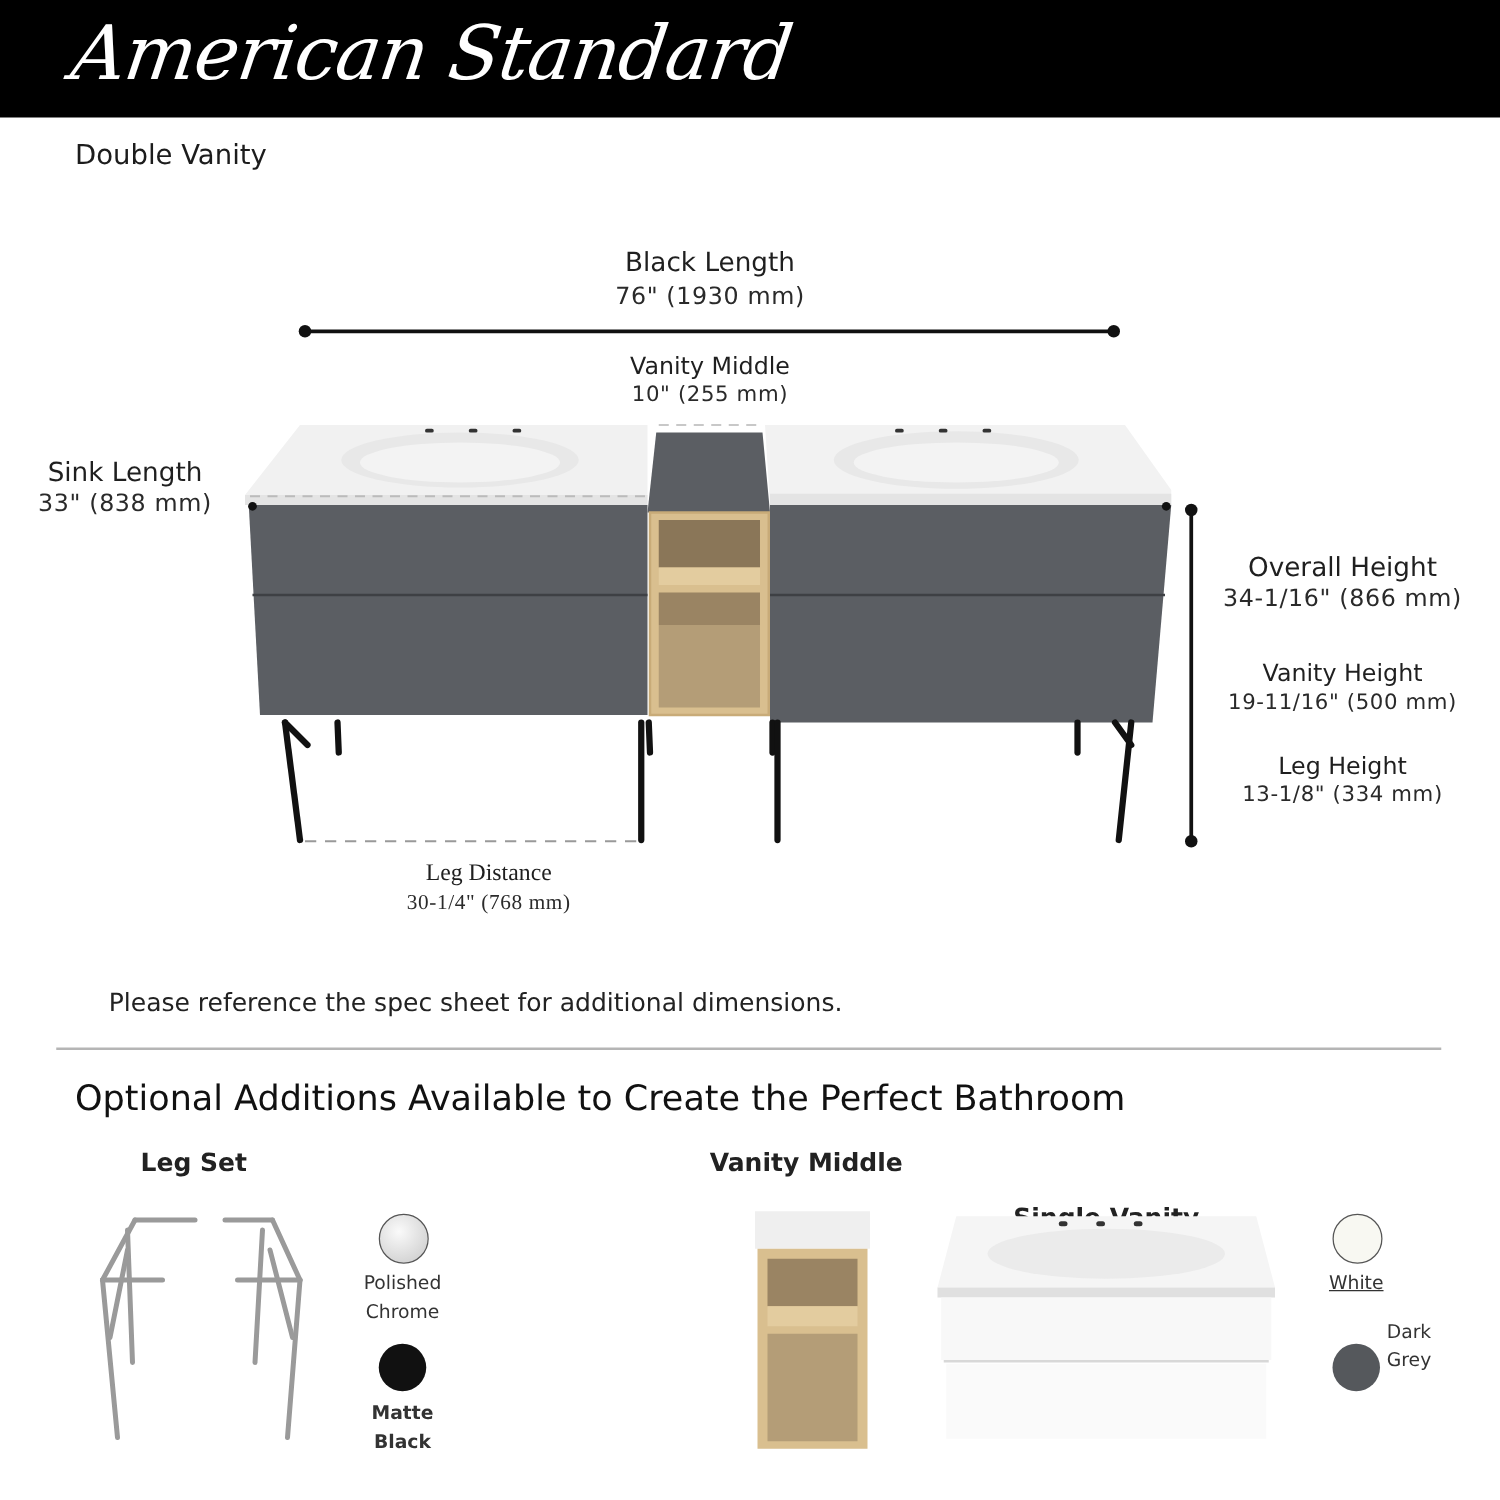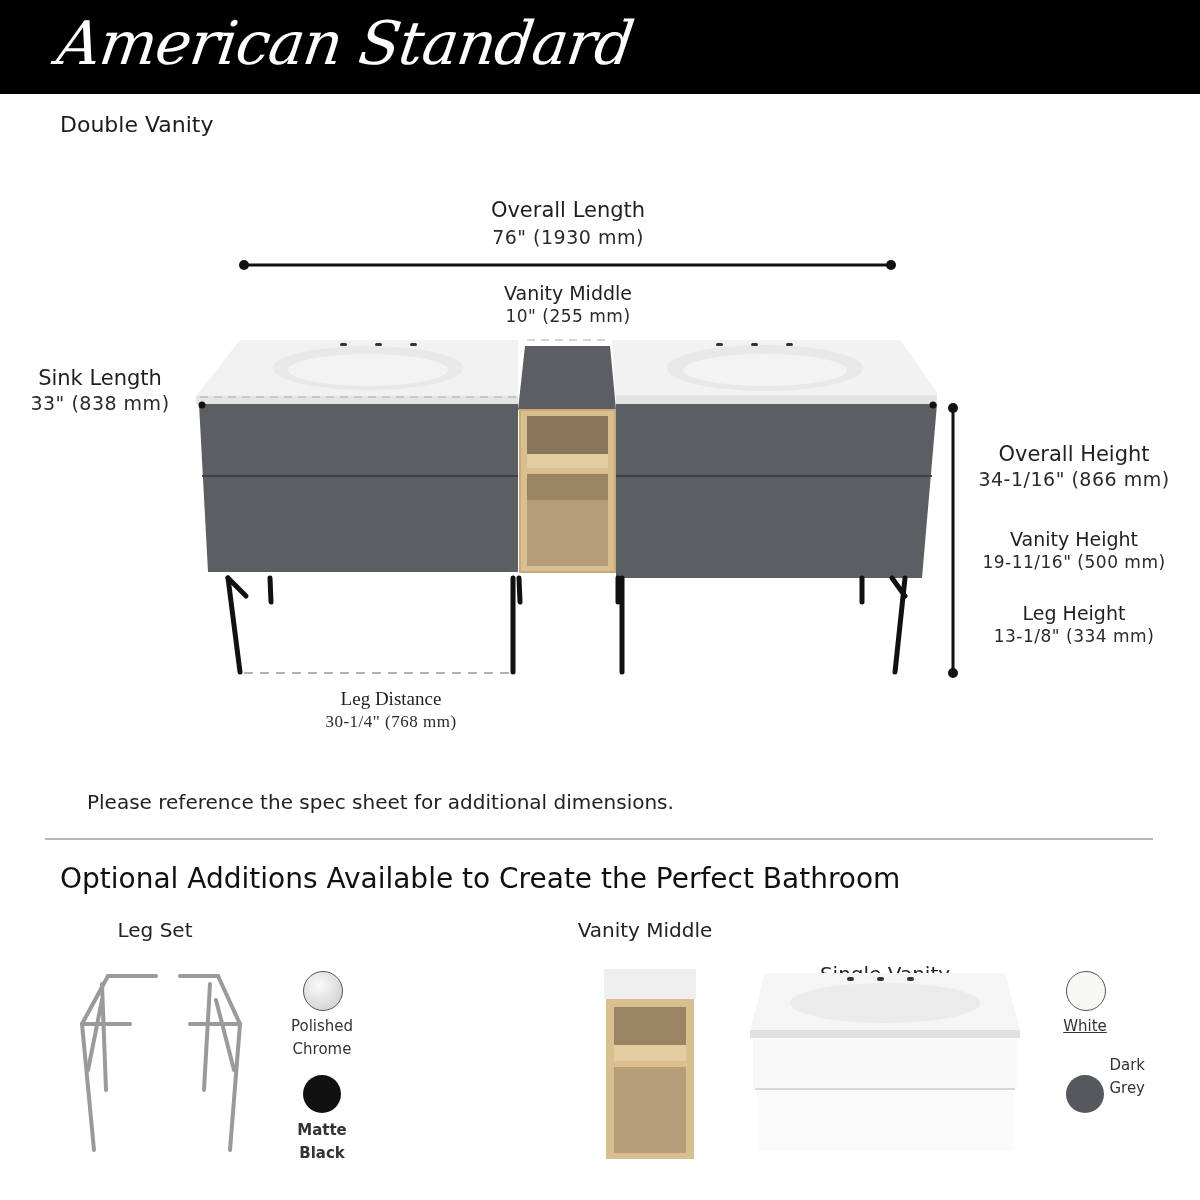--- a/index.html
+++ b/index.html
@@ -11,34 +11,34 @@
           font-style: italic; font-size: 60px; letter-spacing: -1px; white-space: nowrap; transform: skewX(-8deg); }
   .page-title { left: 60px; top: 112px; font-size: 22px; color: #1c1c1c; }
   .lbl { text-align: center; white-space: nowrap; }
   .lbl .t { font-size: 21px; color: #1f1f1f; }
   .lbl .v { font-size: 19px; color: #2a2a2a; letter-spacing: 0.5px; }
   .lbl .t.sm { font-size: 19px; }
   .lbl .v.sm { font-size: 17px; }
   .note { left: 60px; top: 790px; font-size: 20px; color: #222; margin-left: 27px; }
   .divider { left: 45px; top: 838px; width: 1108px; height: 2px; background: #b5b5b5; }
   .section-title { left: 60px; top: 862px; font-size: 28px; color: #111; }
-  .cap { font-size: 20px; color: #222; text-align: center; white-space: nowrap; }
+  .cap { font-size: 20px; color: #222; text-align: center; white-space: nowrap; font-weight: bold; }
   .swatch { width: 38px; height: 38px; border-radius: 50%; }
   .swatch-label { font-size: 15px; color: #333; text-align: center; line-height: 23px; }
 </style>
 </head>
 <body>
 
 <div class="abs header"></div>
 <div class="abs logo">American Standard</div>
 
 <div class="abs page-title">Double Vanity</div>
 
 <div class="abs lbl" style="left:418px; top:198px; width:300px;">
-  <div class="t">Overall Length</div>
+  <div class="t">Black Length</div>
   <div class="v" style="margin-top:4px;">76" (1930 mm)</div>
 </div>
 
 <div class="abs lbl" style="left:418px; top:282px; width:300px;">
   <div class="t sm">Vanity Middle</div>
   <div class="v sm" style="margin-top:2px;">10" (255 mm)</div>
 </div>
 
 <div class="abs lbl" style="left:10px; top:366px; width:180px;">
   <div class="t">Sink Length</div>

